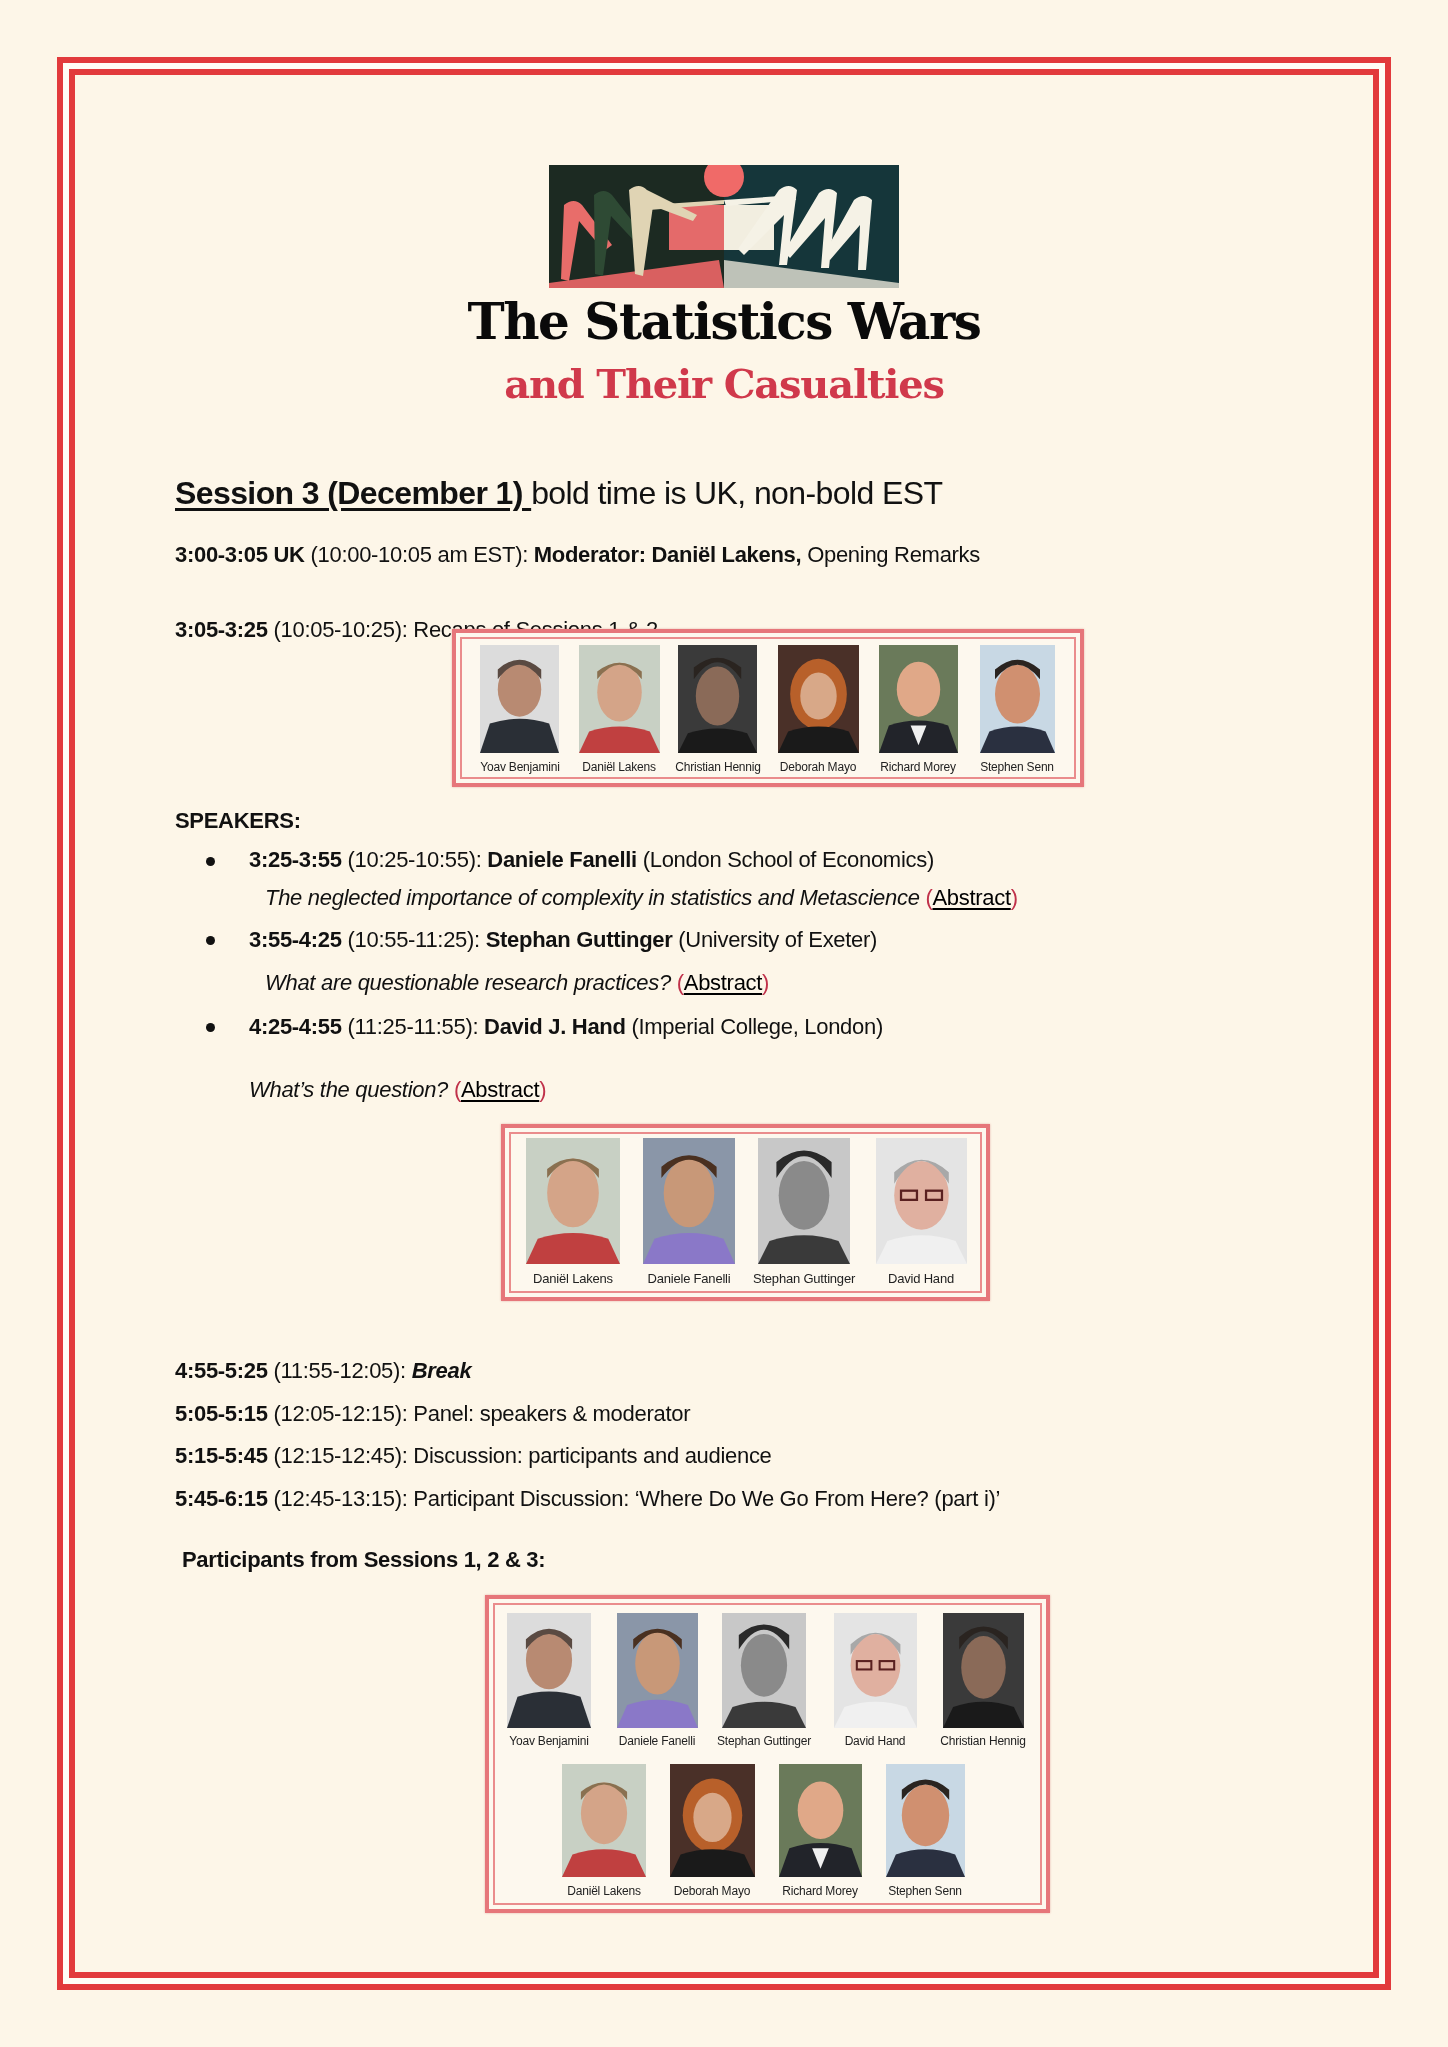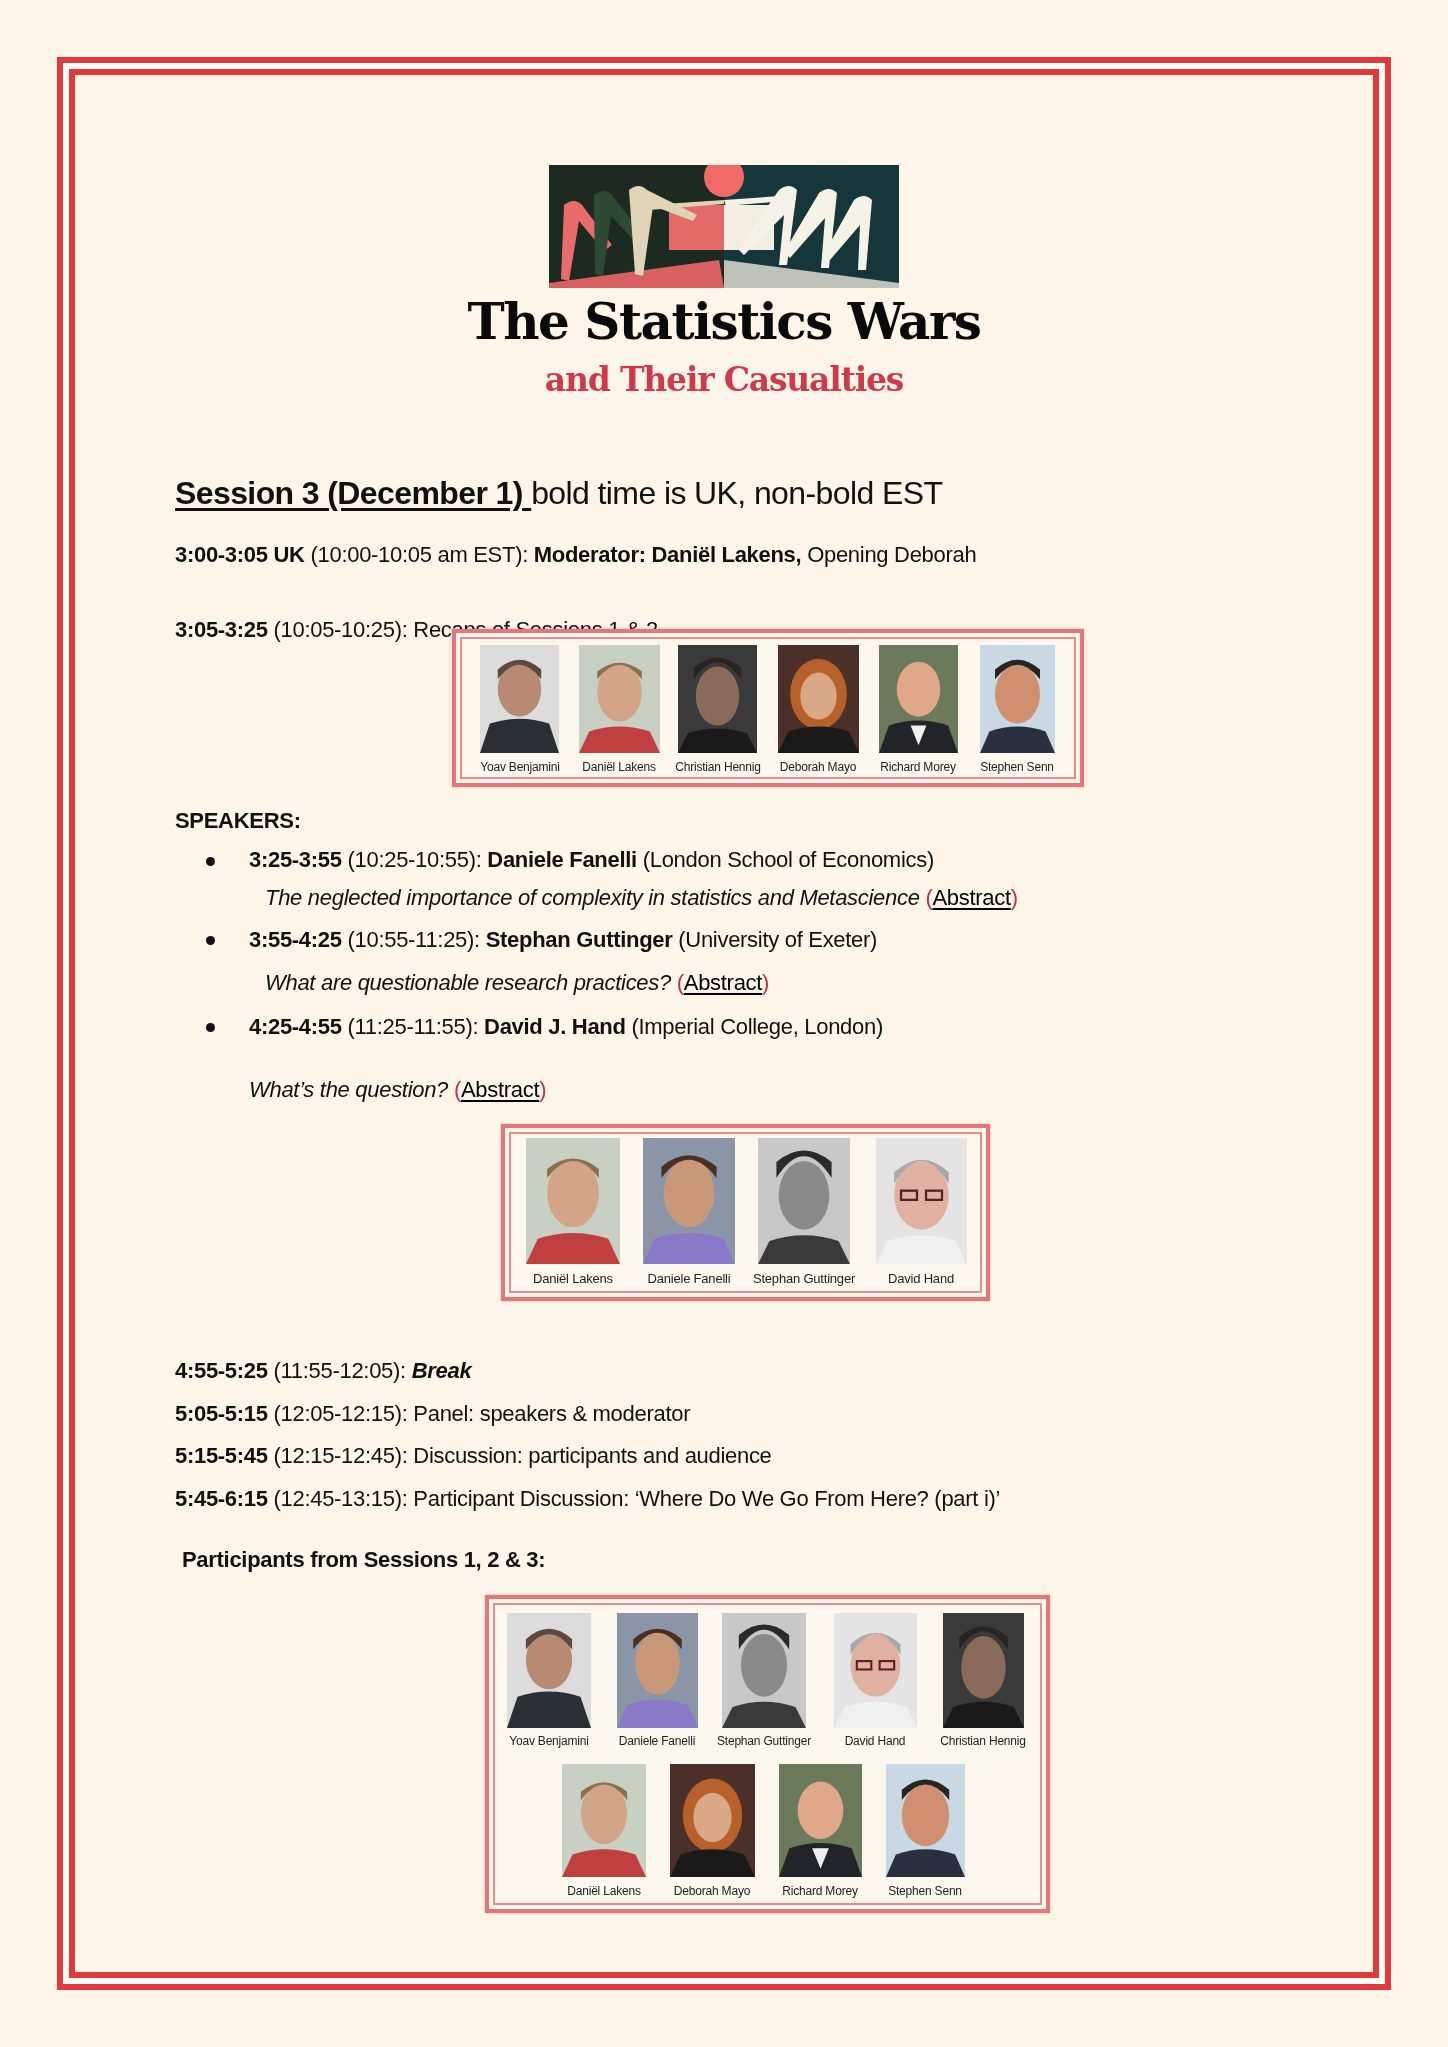--- a/index.html
+++ b/index.html
@@ -27,21 +27,21 @@
   }
   .title {
     position: absolute; left: 0; width: 1448px; text-align: center;
     top: 292px; font-family: "DejaVu Serif", "Liberation Serif", serif;
     font-weight: bold; font-size: 50px; letter-spacing: -1.5px; color: #0a0a0a;
     white-space: nowrap;
   }
   .subtitle {
     position: absolute; left: 0; width: 1448px; text-align: center;
     top: 360px; font-family: "DejaVu Serif", "Liberation Serif", serif;
-    font-weight: bold; font-size: 33px; letter-spacing: -1.2px; color: #d0394b;
+    font-weight: bold; font-size: 40px; letter-spacing: -1.2px; color: #d0394b;
     white-space: nowrap;
   }
   .line {
     position: absolute; white-space: nowrap; font-size: 22px; letter-spacing: -0.3px;
     line-height: 28px;
   }
   .session-heading {
     position: absolute; left: 175px; top: 473px; white-space: nowrap;
     font-size: 32px; letter-spacing: -0.6px; line-height: 40px;
   }
@@ -98,21 +98,21 @@
     <path d="M270,28 q10,-8 18,0 l-8,75 l-8,0 l4,-50 l-35,40 l-6,-6 z" fill="#f5f2e6"></path>
     <path d="M305,35 q10,-8 18,0 l-6,70 l-8,0 l2,-45 l-30,35 l-6,-6 z" fill="#f5f2e6"></path>
   </svg>
 </div>
 
 <div class="title">The Statistics Wars</div>
 <div class="subtitle">and Their Casualties</div>
 
 <div class="session-heading"><span class="u">Session 3 (December 1) </span><span>bold time is UK, non-bold EST</span></div>
 
-<div class="line" style="left:175px; top:541px;"><b>3:00-3:05 UK</b><span> (10:00-10:05 am EST): </span><b>Moderator: Daniël Lakens,</b><span> Opening Deborah</span></div>
+<div class="line" style="left:175px; top:541px;"><b>3:00-3:05 UK</b><span> (10:00-10:05 am EST): </span><b>Moderator: Daniël Lakens,</b><span> Opening Remarks</span></div>
 <div class="line" style="left:175px; top:584px;margin-top:32px;"><b>3:05-3:25</b><span> (10:05-10:25): </span><span>Recaps of Sessions 1 &amp; 2</span></div>
 
 <div class="frame" style="left:452px; top:629px; width:632px; height:158px;"></div>
 <div class="photo" style="left:480px; top:645px; width:79px; height:108px;">
     <svg viewBox="0 0 80 110" preserveAspectRatio="none">
       <rect width="80" height="110" fill="#dcdcdc"></rect>
       <ellipse cx="40" cy="45" rx="22" ry="28" fill="#b88a72"></ellipse>
       <path d="M18,35 q22,-30 44,0 l0,-10 q-22,-20 -44,0z" fill="#5a4a42"></path>
       <path d="M0,110 l10,-30 q30,-10 60,0 l10,30z" fill="#2a2f36"></path>
     </svg>

